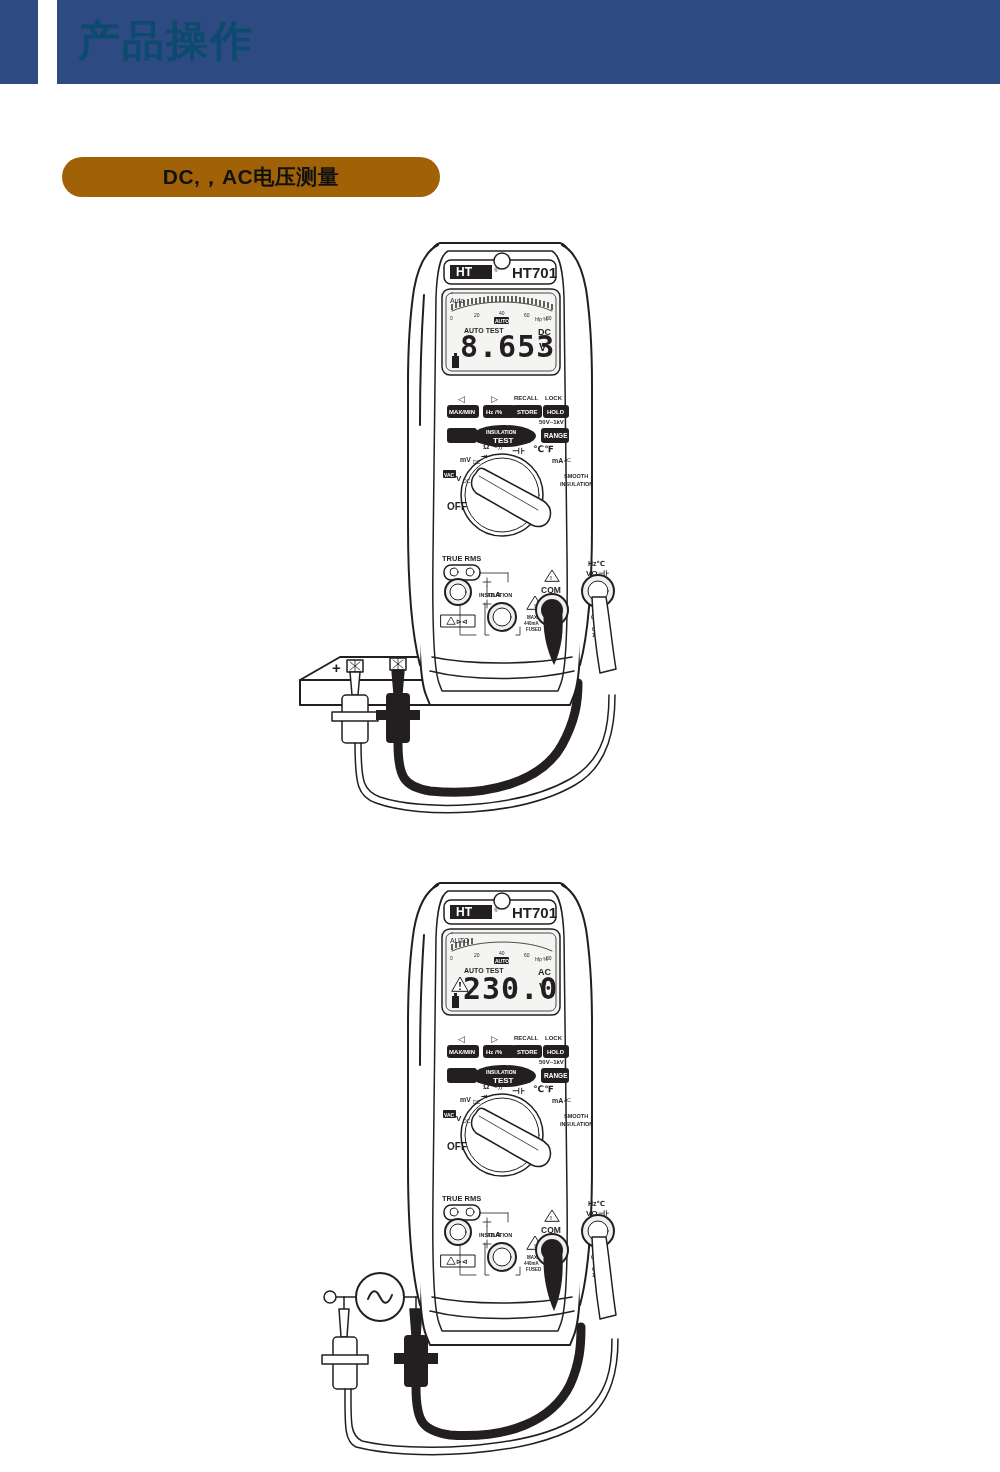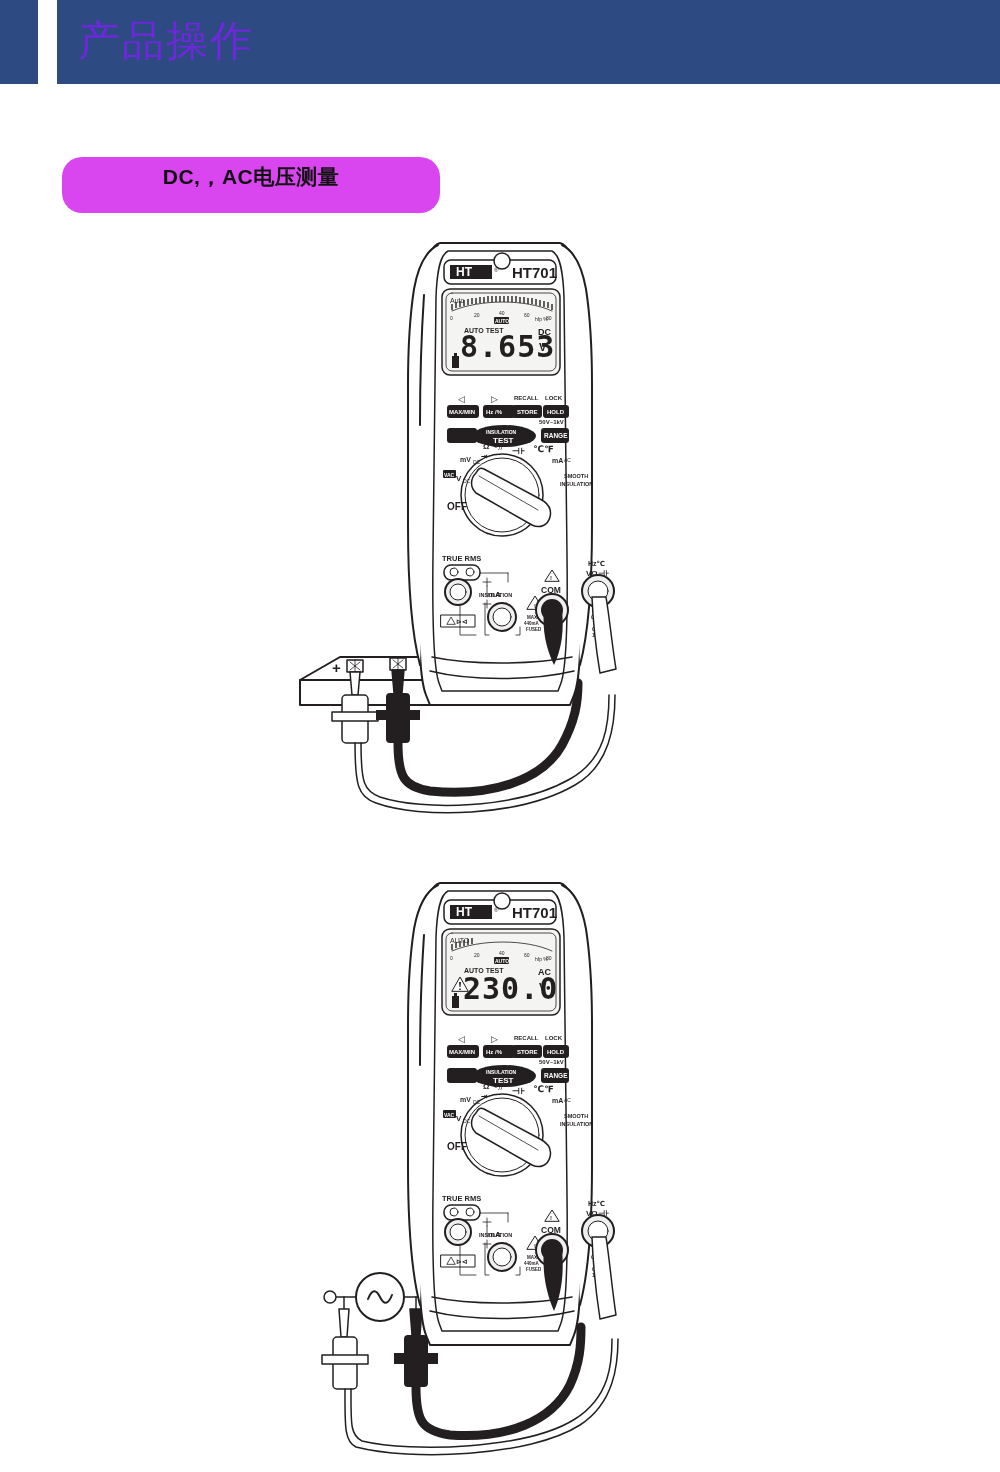--- a/index.html
+++ b/index.html
@@ -9,27 +9,27 @@
     font-family:"Liberation Sans","DejaVu Sans",sans-serif;
     overflow:hidden;
     position:relative;
   }
   
   .header-wrap{position:absolute;left:0;top:0;width:1000px;height:84px;}
   .header-tick{position:absolute;left:0;top:0;width:38px;height:84px;background:#2d4a82;}
   .header-bar{position:absolute;left:57px;top:0;width:943px;height:84px;background:#2d4a82;}
   .header-title{
     position:absolute;left:78px;top:13px;
-    font-size:42px;font-weight:normal;color:#6d28d9;letter-spacing:2px;
+    font-size:42px;font-weight:bold;color:#0c4a6e;letter-spacing:2px;
     line-height:56px;
   }
   
   .pill{
-    position:absolute;left:62px;top:157px;width:378px;height:56px;
-    background:#d946ef;border-radius:20px;
+    position:absolute;left:62px;top:157px;width:378px;height:40px;
+    background:#a16207;border-radius:20px;
   }
   .pill-label{
     position:absolute;left:0;top:0;width:378px;height:40px;
     display:flex;align-items:center;justify-content:center;
     font-size:21px;font-weight:bold;color:#111111;letter-spacing:0.5px;
   }
   
   .figure{position:absolute;}
   .fig1{left:280px;top:225px;width:420px;height:580px;}
   .fig2{left:280px;top:865px;width:420px;height:590px;}

